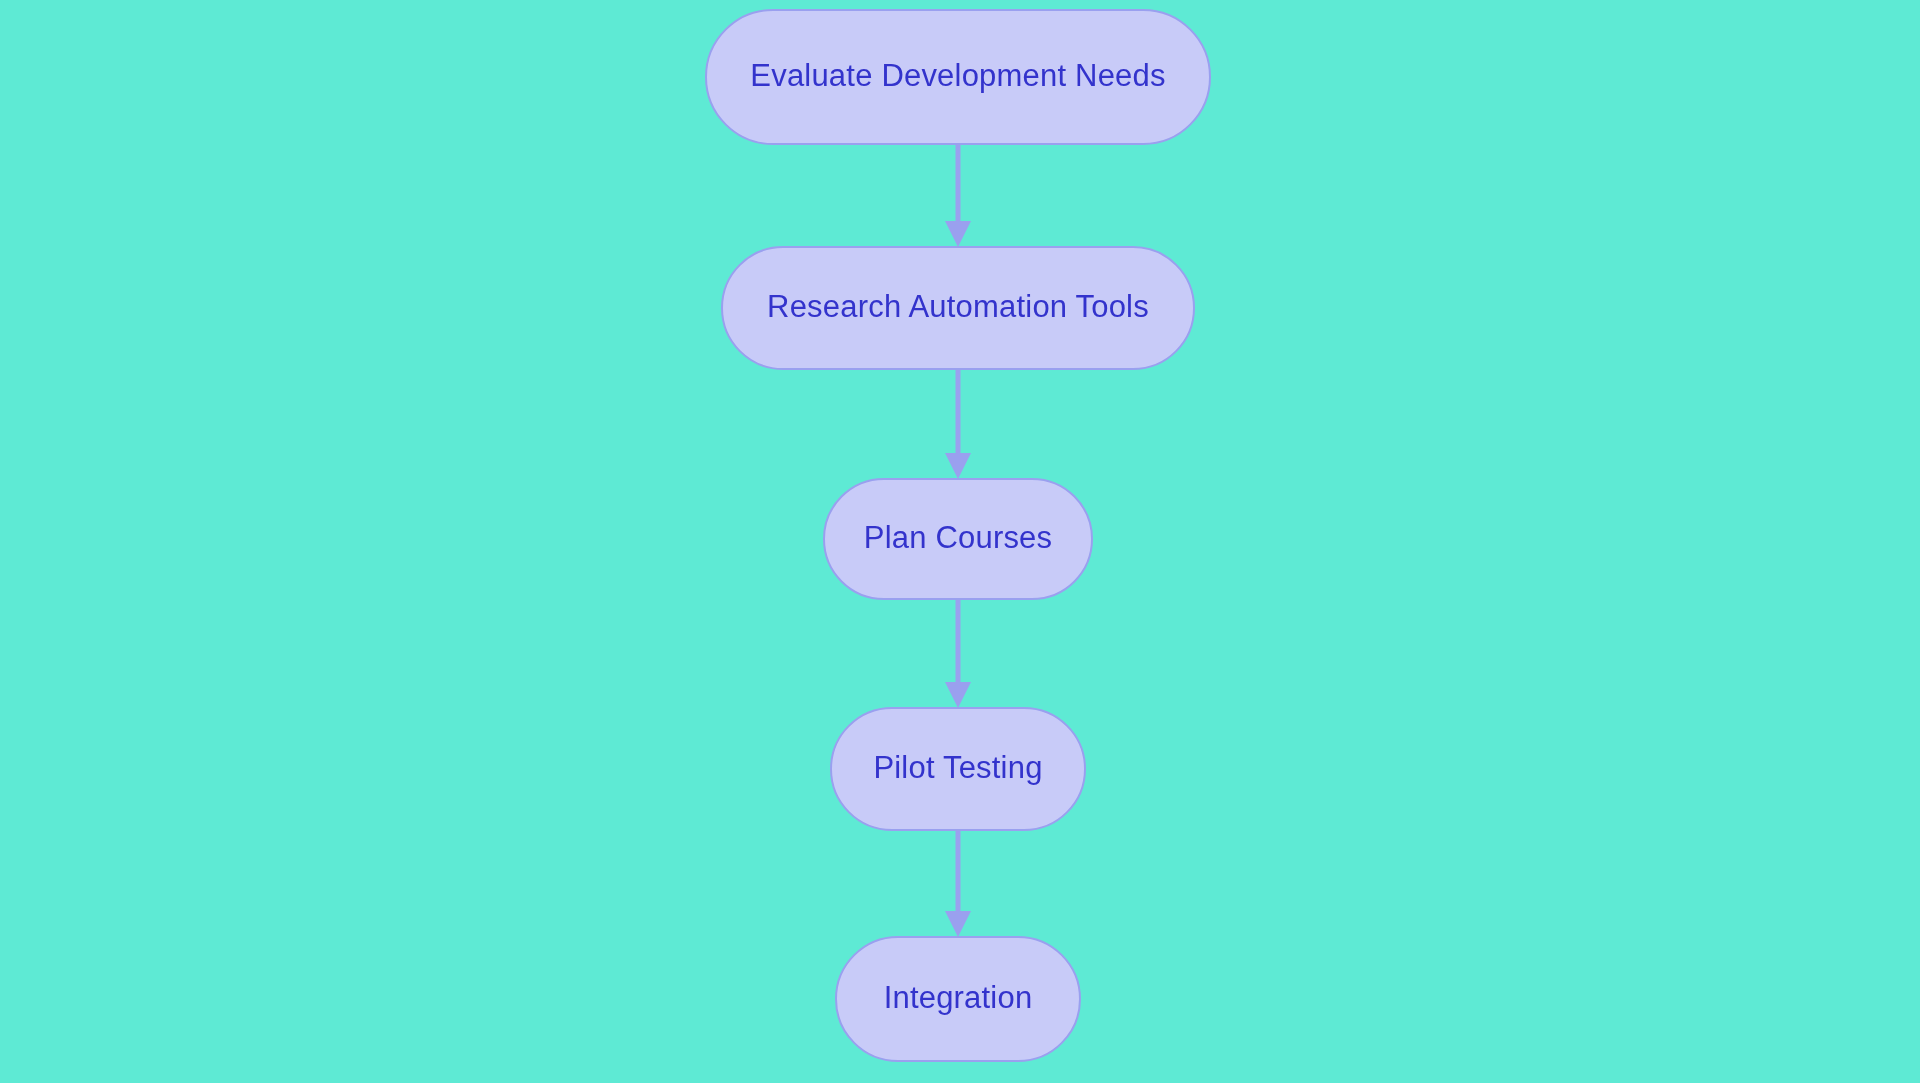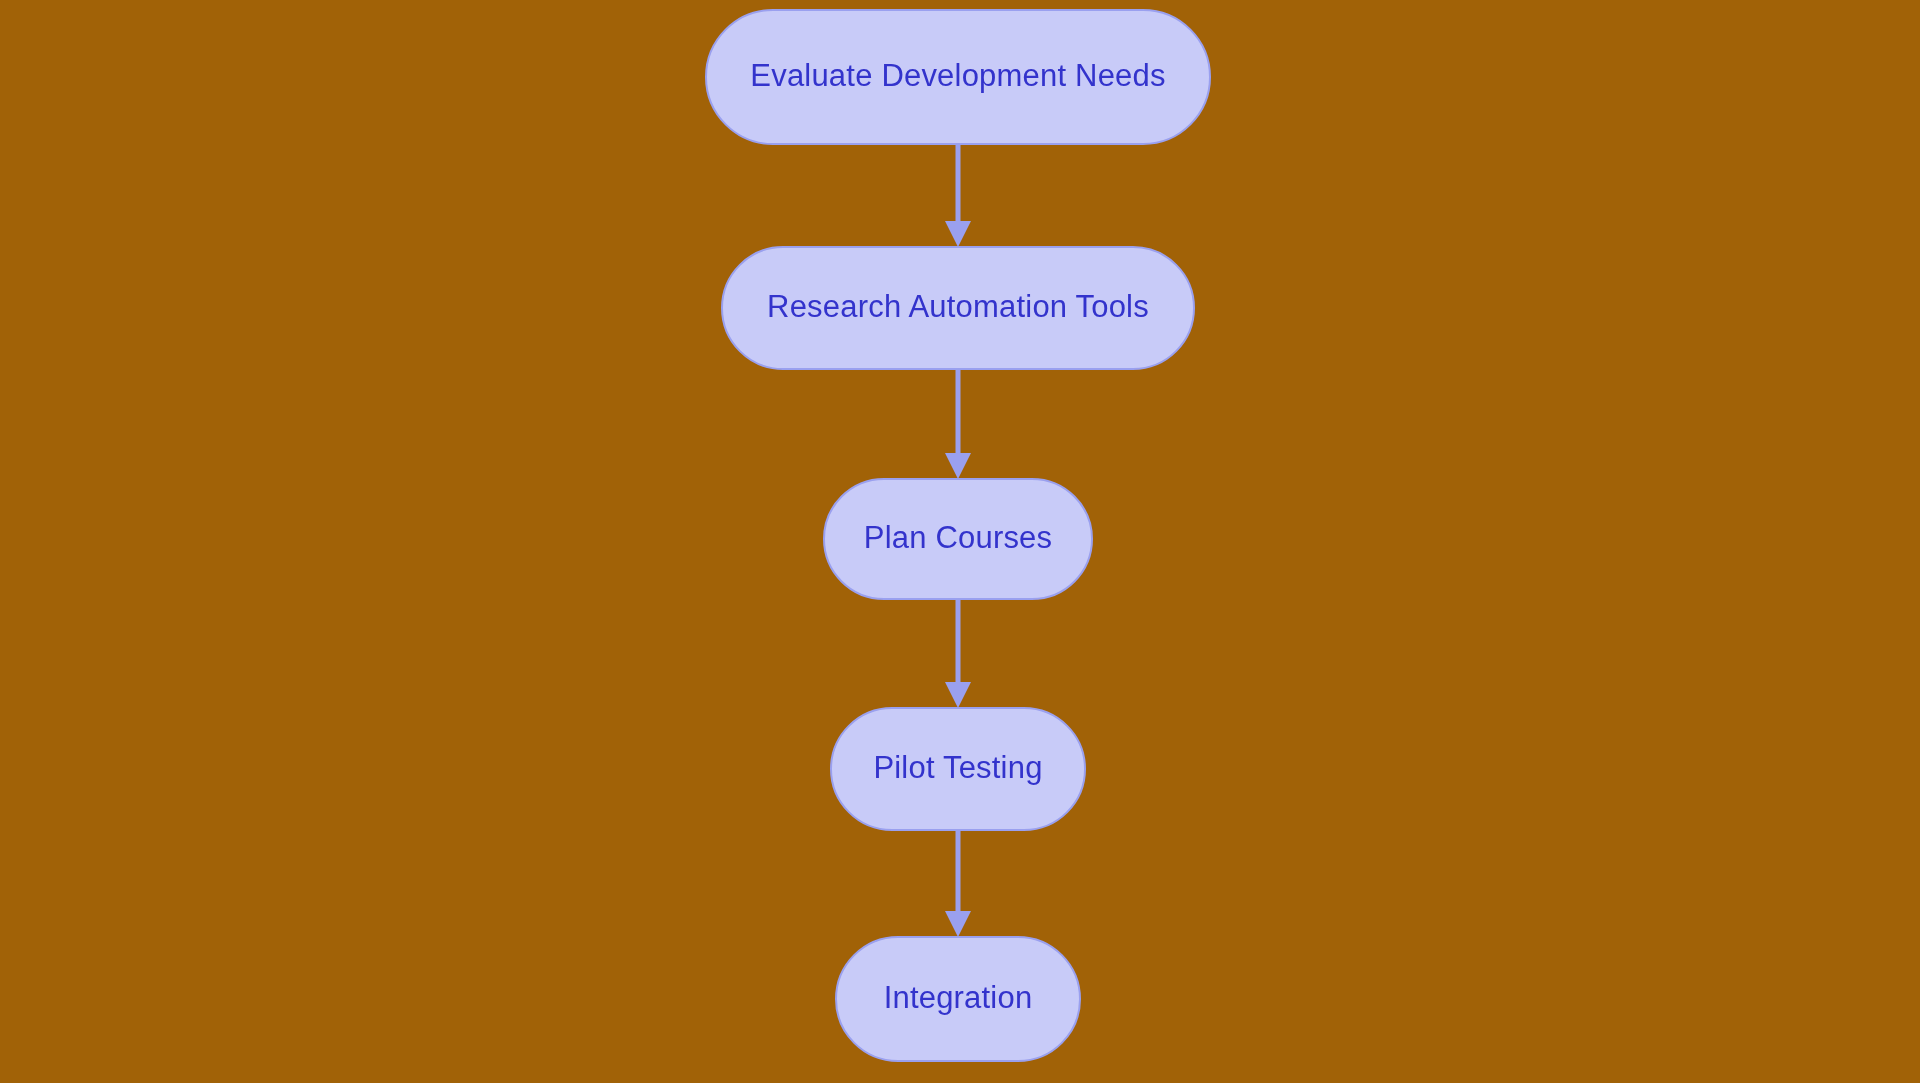--- a/index.html
+++ b/index.html
@@ -40,21 +40,21 @@
     letter-spacing: 0.2px;
   }
   .flow-edge-line,
   .flow-edge-head {
     
   }
 </style>
 </head>
 <body>
 
-<div id="flow-root" style="background: #a16207;">
+<div id="flow-root" style="background: #5eead4;">
   <svg id="flow-svg" viewBox="0 0 1920 1083" xmlns="http://www.w3.org/2000/svg">
     <g id="edges-layer">
         <g>
           <line x1="958" y1="144" x2="958" y2="223" stroke="#9aa0ef" stroke-width="5" class="flow-edge-line"></line>
           <polygon points="945,221 971,221 958,247" fill="#9aa0ef" class="flow-edge-head"></polygon>
         </g>
         <g>
           <line x1="958" y1="369" x2="958" y2="455" stroke="#9aa0ef" stroke-width="5" class="flow-edge-line"></line>
           <polygon points="945,453 971,453 958,479" fill="#9aa0ef" class="flow-edge-head"></polygon>
         </g>

